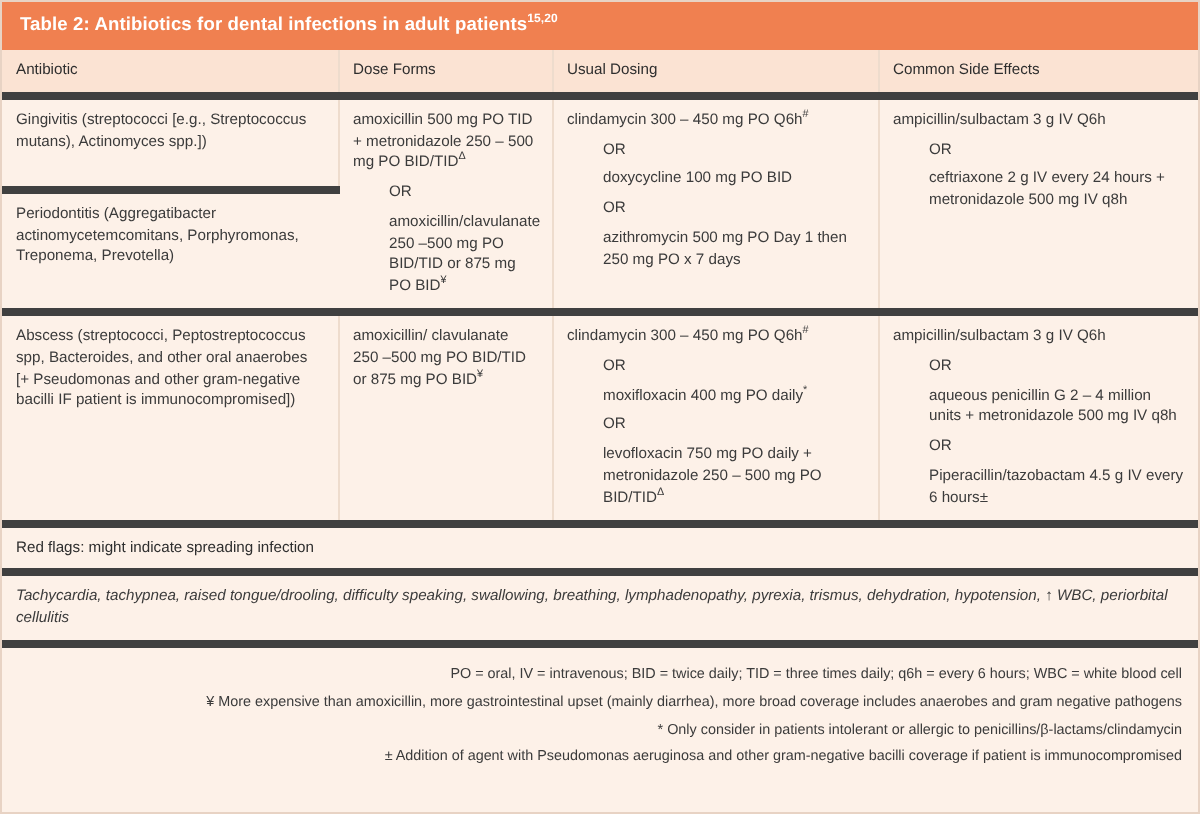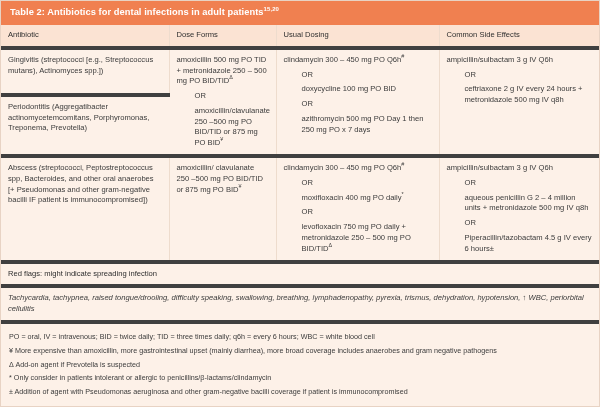--- a/index.html
+++ b/index.html
@@ -97,20 +97,21 @@
   
   .footnotes {
     padding: 6px 8px 6px 8px;
     background: #fdf1e8;
   }
   .footnotes p {
     margin: 0 0 0 0;
     font-size: 7.2px;
     line-height: 1.92;
     color: #3b3b3b;
+    text-align: right;
   }
 </style>
 </head>
 <body>
 
 <div id="table-wrap">
 
   <div class="title-bar">
     <span>Table 2: Antibiotics for dental infections in adult patients</span><sup>15,20</sup>
   </div>
@@ -181,18 +182,17 @@
       </tr>
       <tr class="redflag-body">
         <td colspan="4">Tachycardia, tachypnea, raised tongue/drooling, difficulty speaking, swallowing, breathing, lymphadenopathy, pyrexia, trismus, dehydration, hypotension, ↑ WBC, periorbital cellulitis</td>
       </tr>
     </tbody>
   </table>
 
   <div class="footnotes">
       <p>PO = oral, IV = intravenous; BID = twice daily; TID = three times daily; q6h = every 6 hours; WBC = white blood cell</p>
       <p>¥ More expensive than amoxicillin, more gastrointestinal upset (mainly diarrhea), more broad coverage includes anaerobes and gram negative pathogens</p>
-      <p>Δ Add-on agent if Prevotella is suspected</p>
       <p>* Only consider in patients intolerant or allergic to penicillins/β-lactams/clindamycin</p>
       <p>± Addition of agent with Pseudomonas aeruginosa and other gram-negative bacilli coverage if patient is immunocompromised</p>
     </div>
 
 </div>
 
 </body></html>

